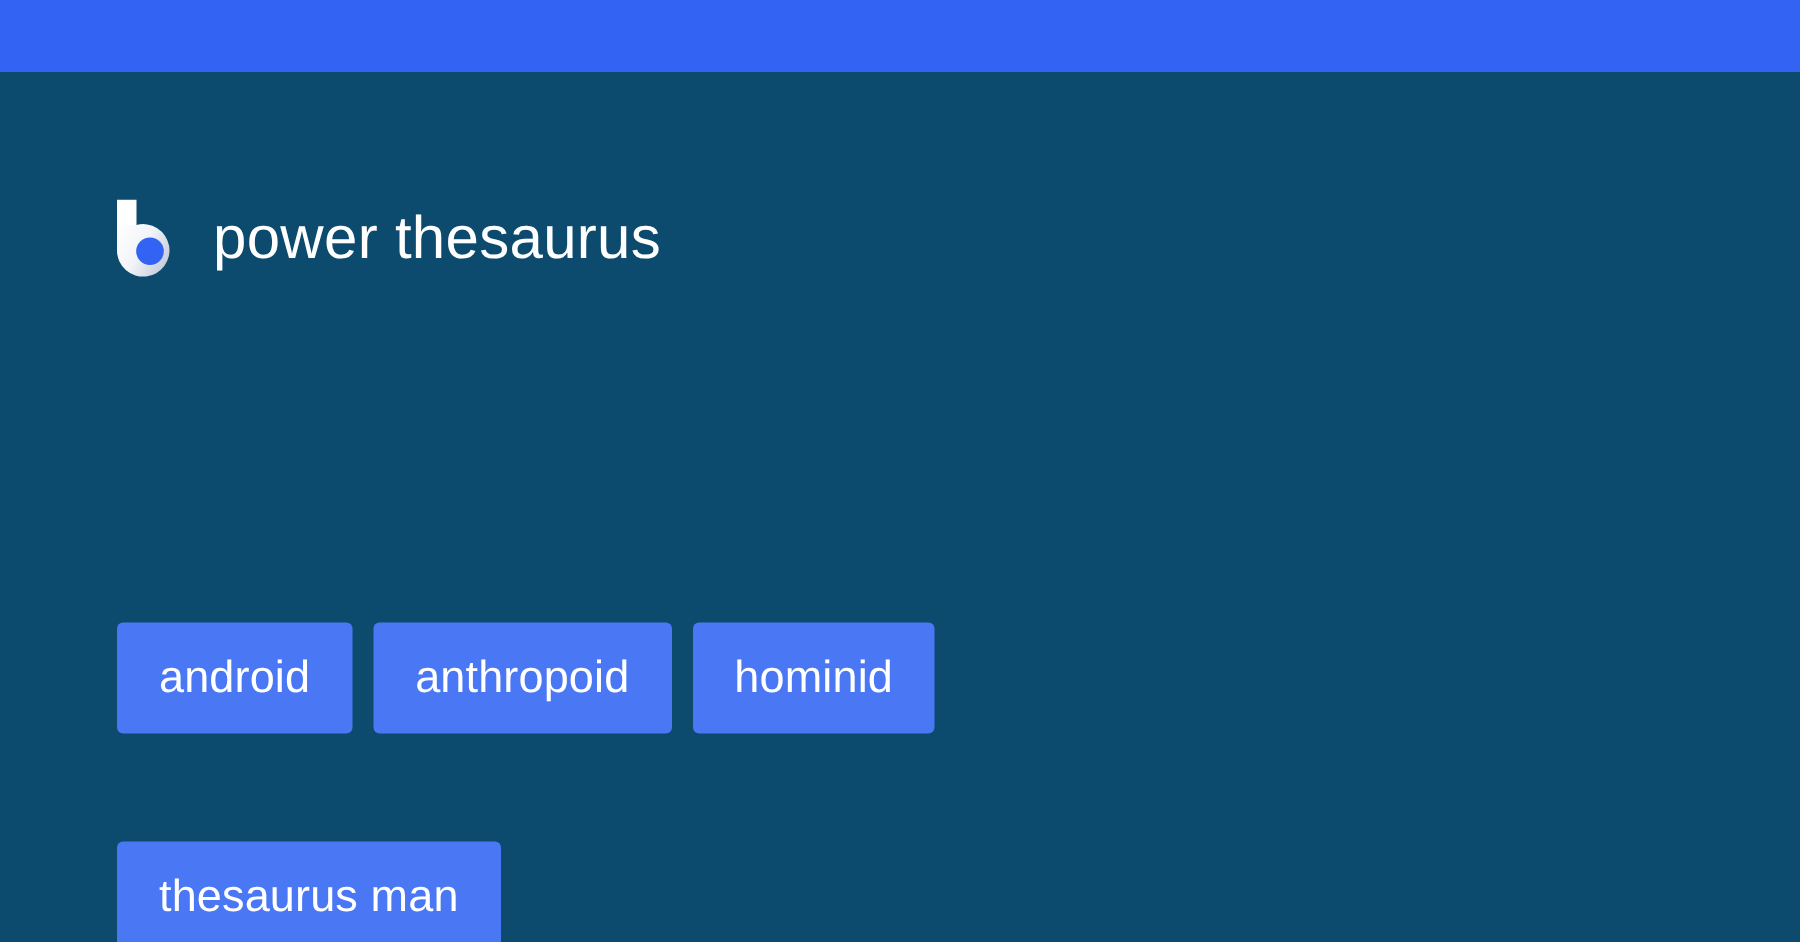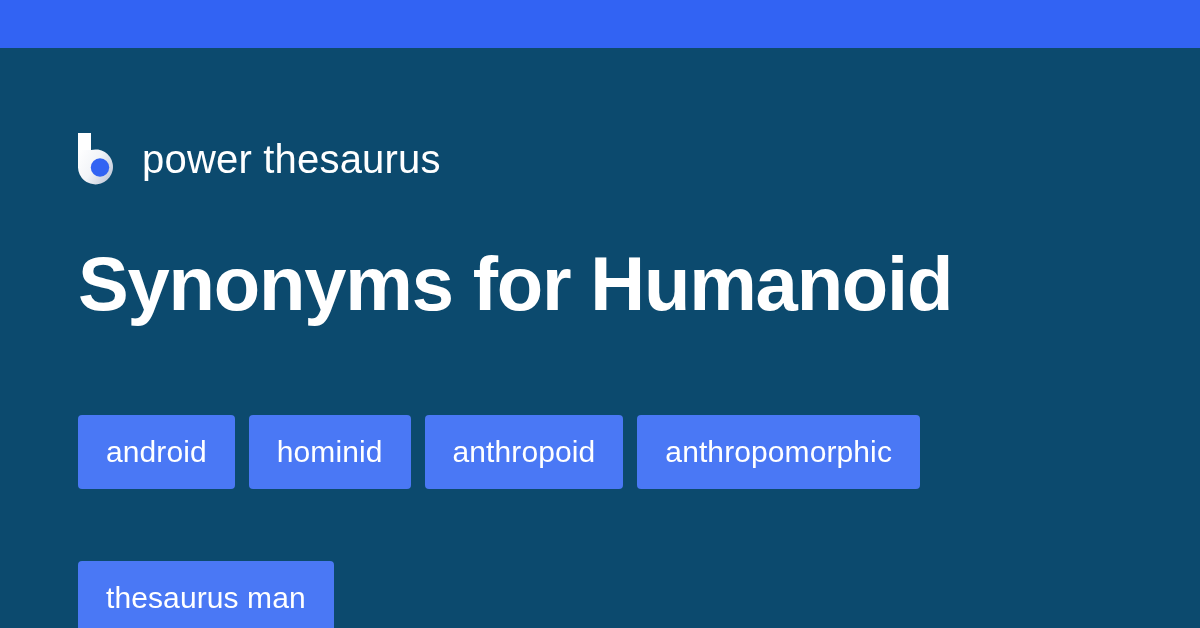--- a/index.html
+++ b/index.html
@@ -124,24 +124,22 @@
         <rect x="0" y="0" width="13" height="17" fill="#ffffff"></rect>
 
         <path d="M0 17 h13 a17.5 17.5 0 1 1 -13 17.5 z" fill="url(#bShade)"></path>
 
         <circle cx="22" cy="34.5" r="9.2" fill="#3263f3"></circle>
       </svg>
     </span>
     <span class="brand-name">power thesaurus</span>
   </div>
 
-  <h1 class="headline">Synonyms for Humanoid</h1>
 
   <div class="chips">
     <span class="chip">android</span>
+    <span class="chip">anthropoid</span>
     <span class="chip">hominid</span>
-    <span class="chip">anthropoid</span>
-    <span class="chip">anthropomorphic</span>
     <span class="chip-break"></span>
     <span class="chip">thesaurus man</span>
   </div>
 
 </div>
 
 </body></html>

